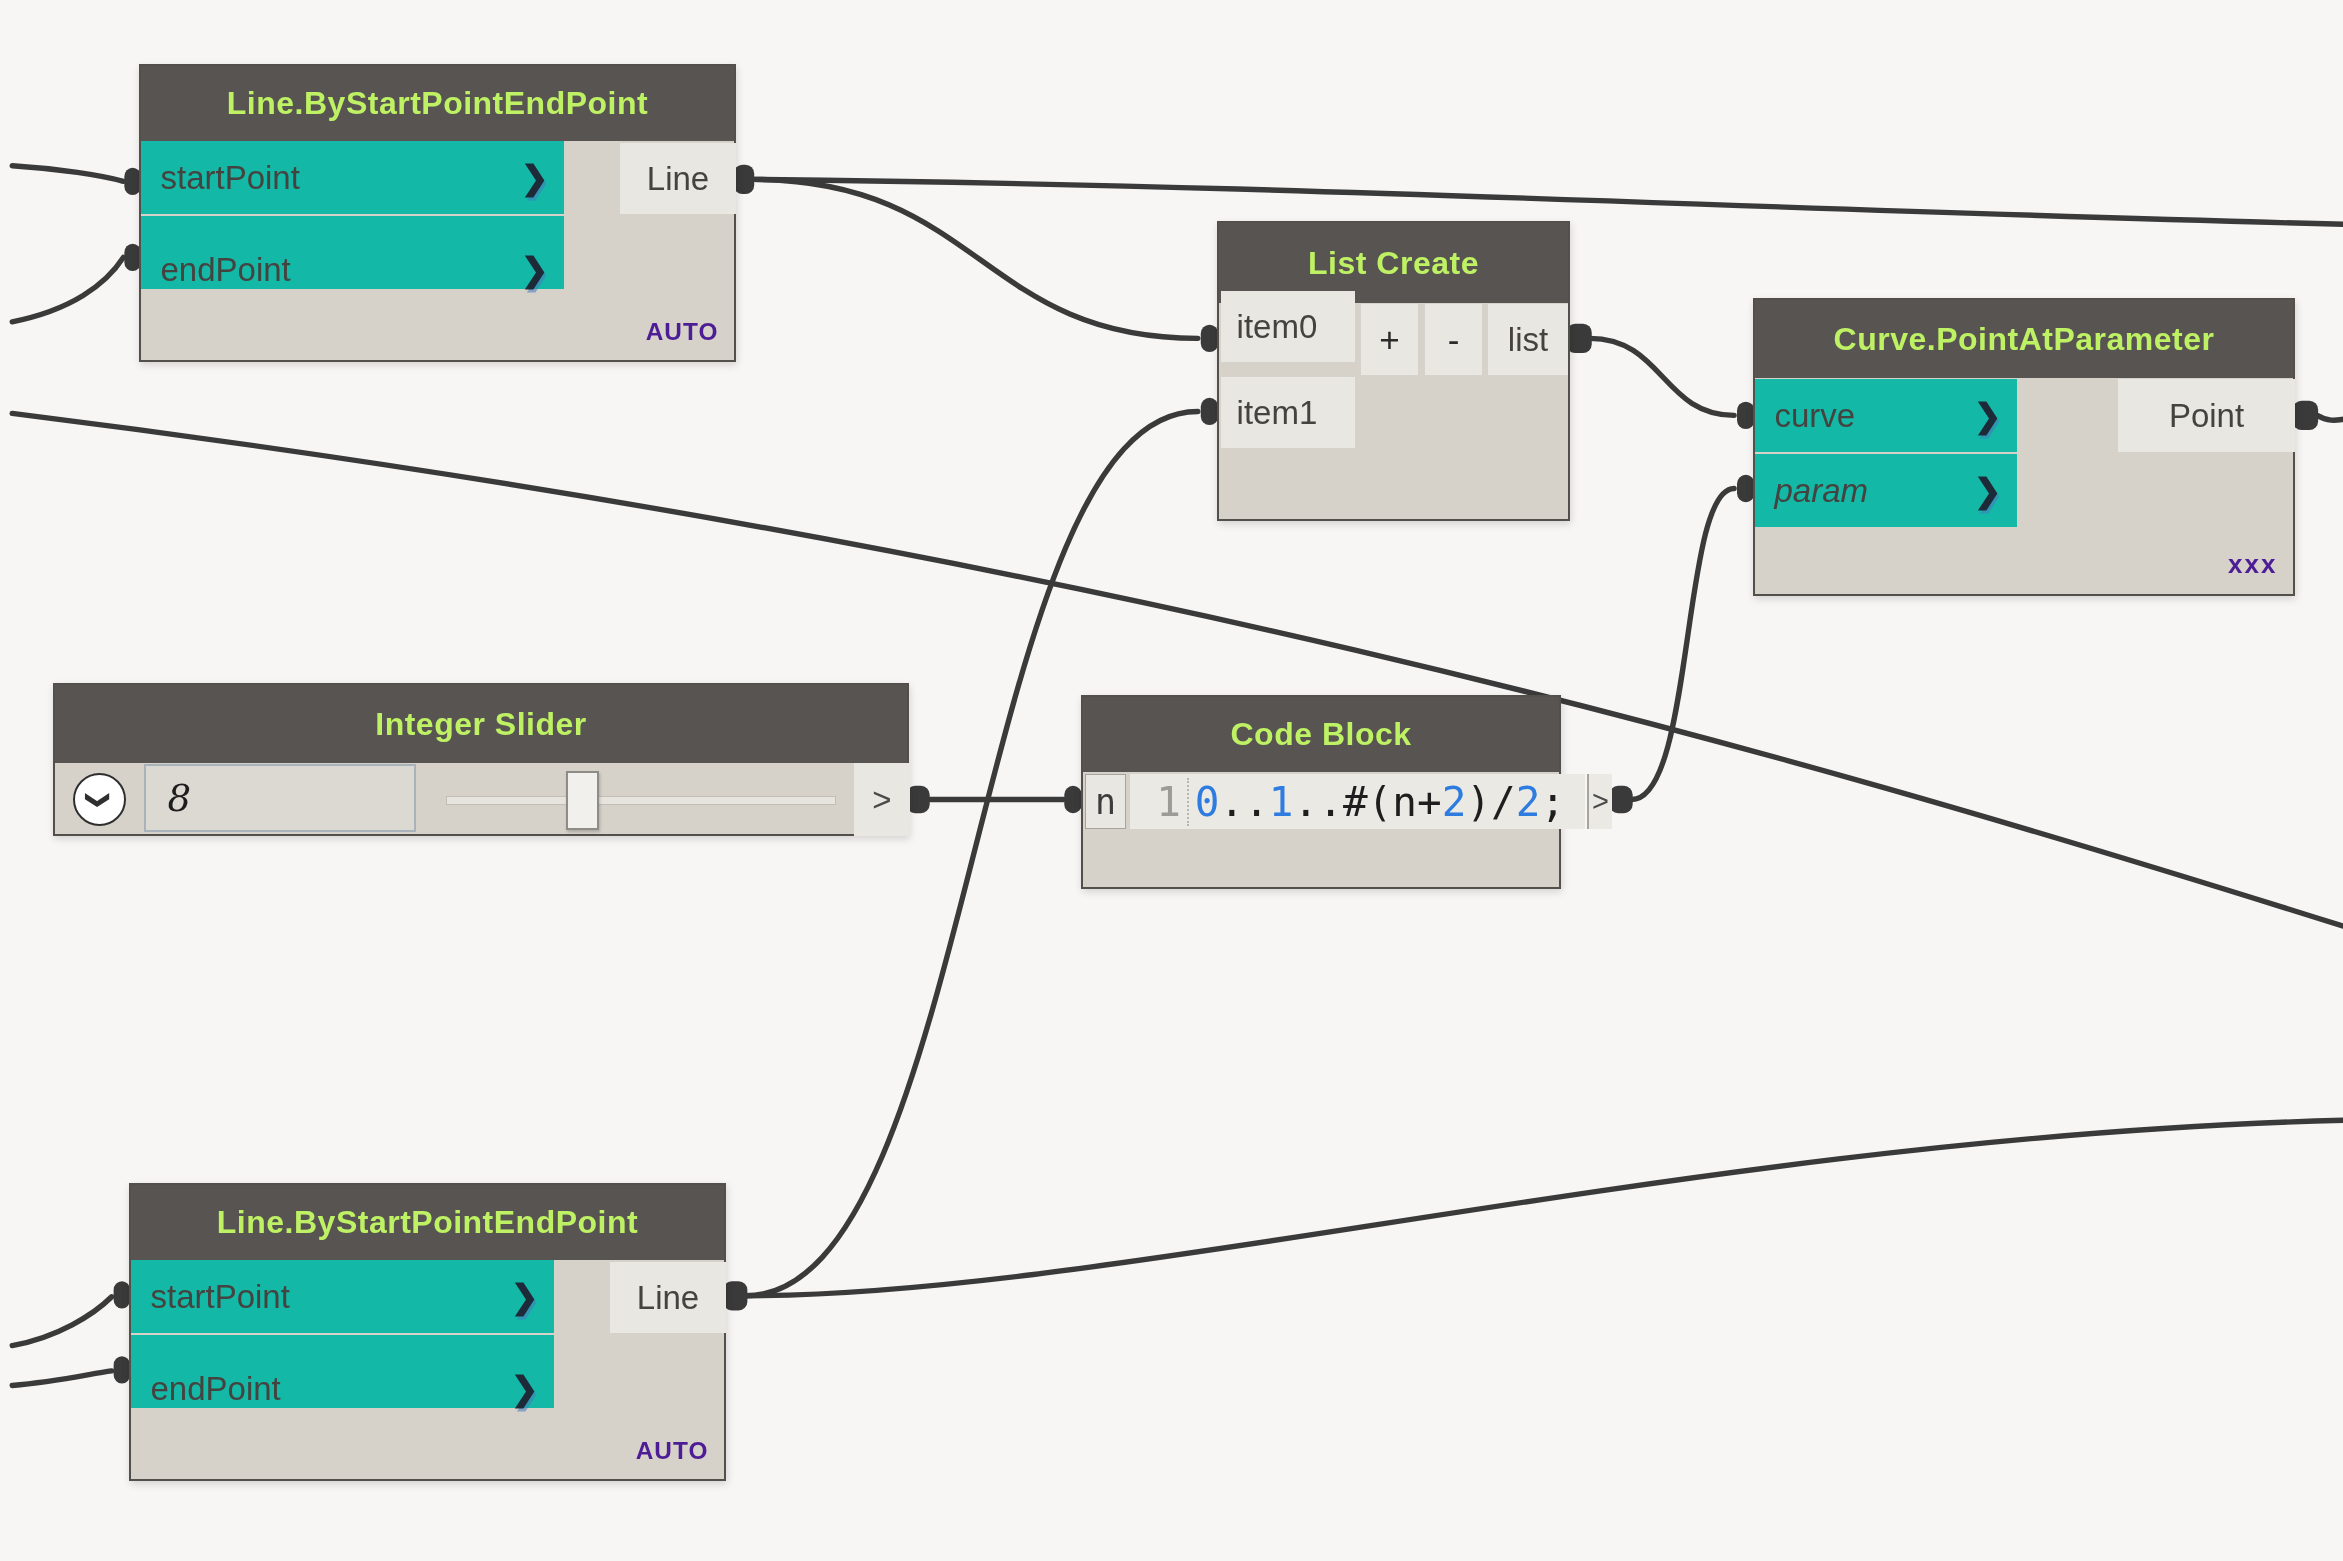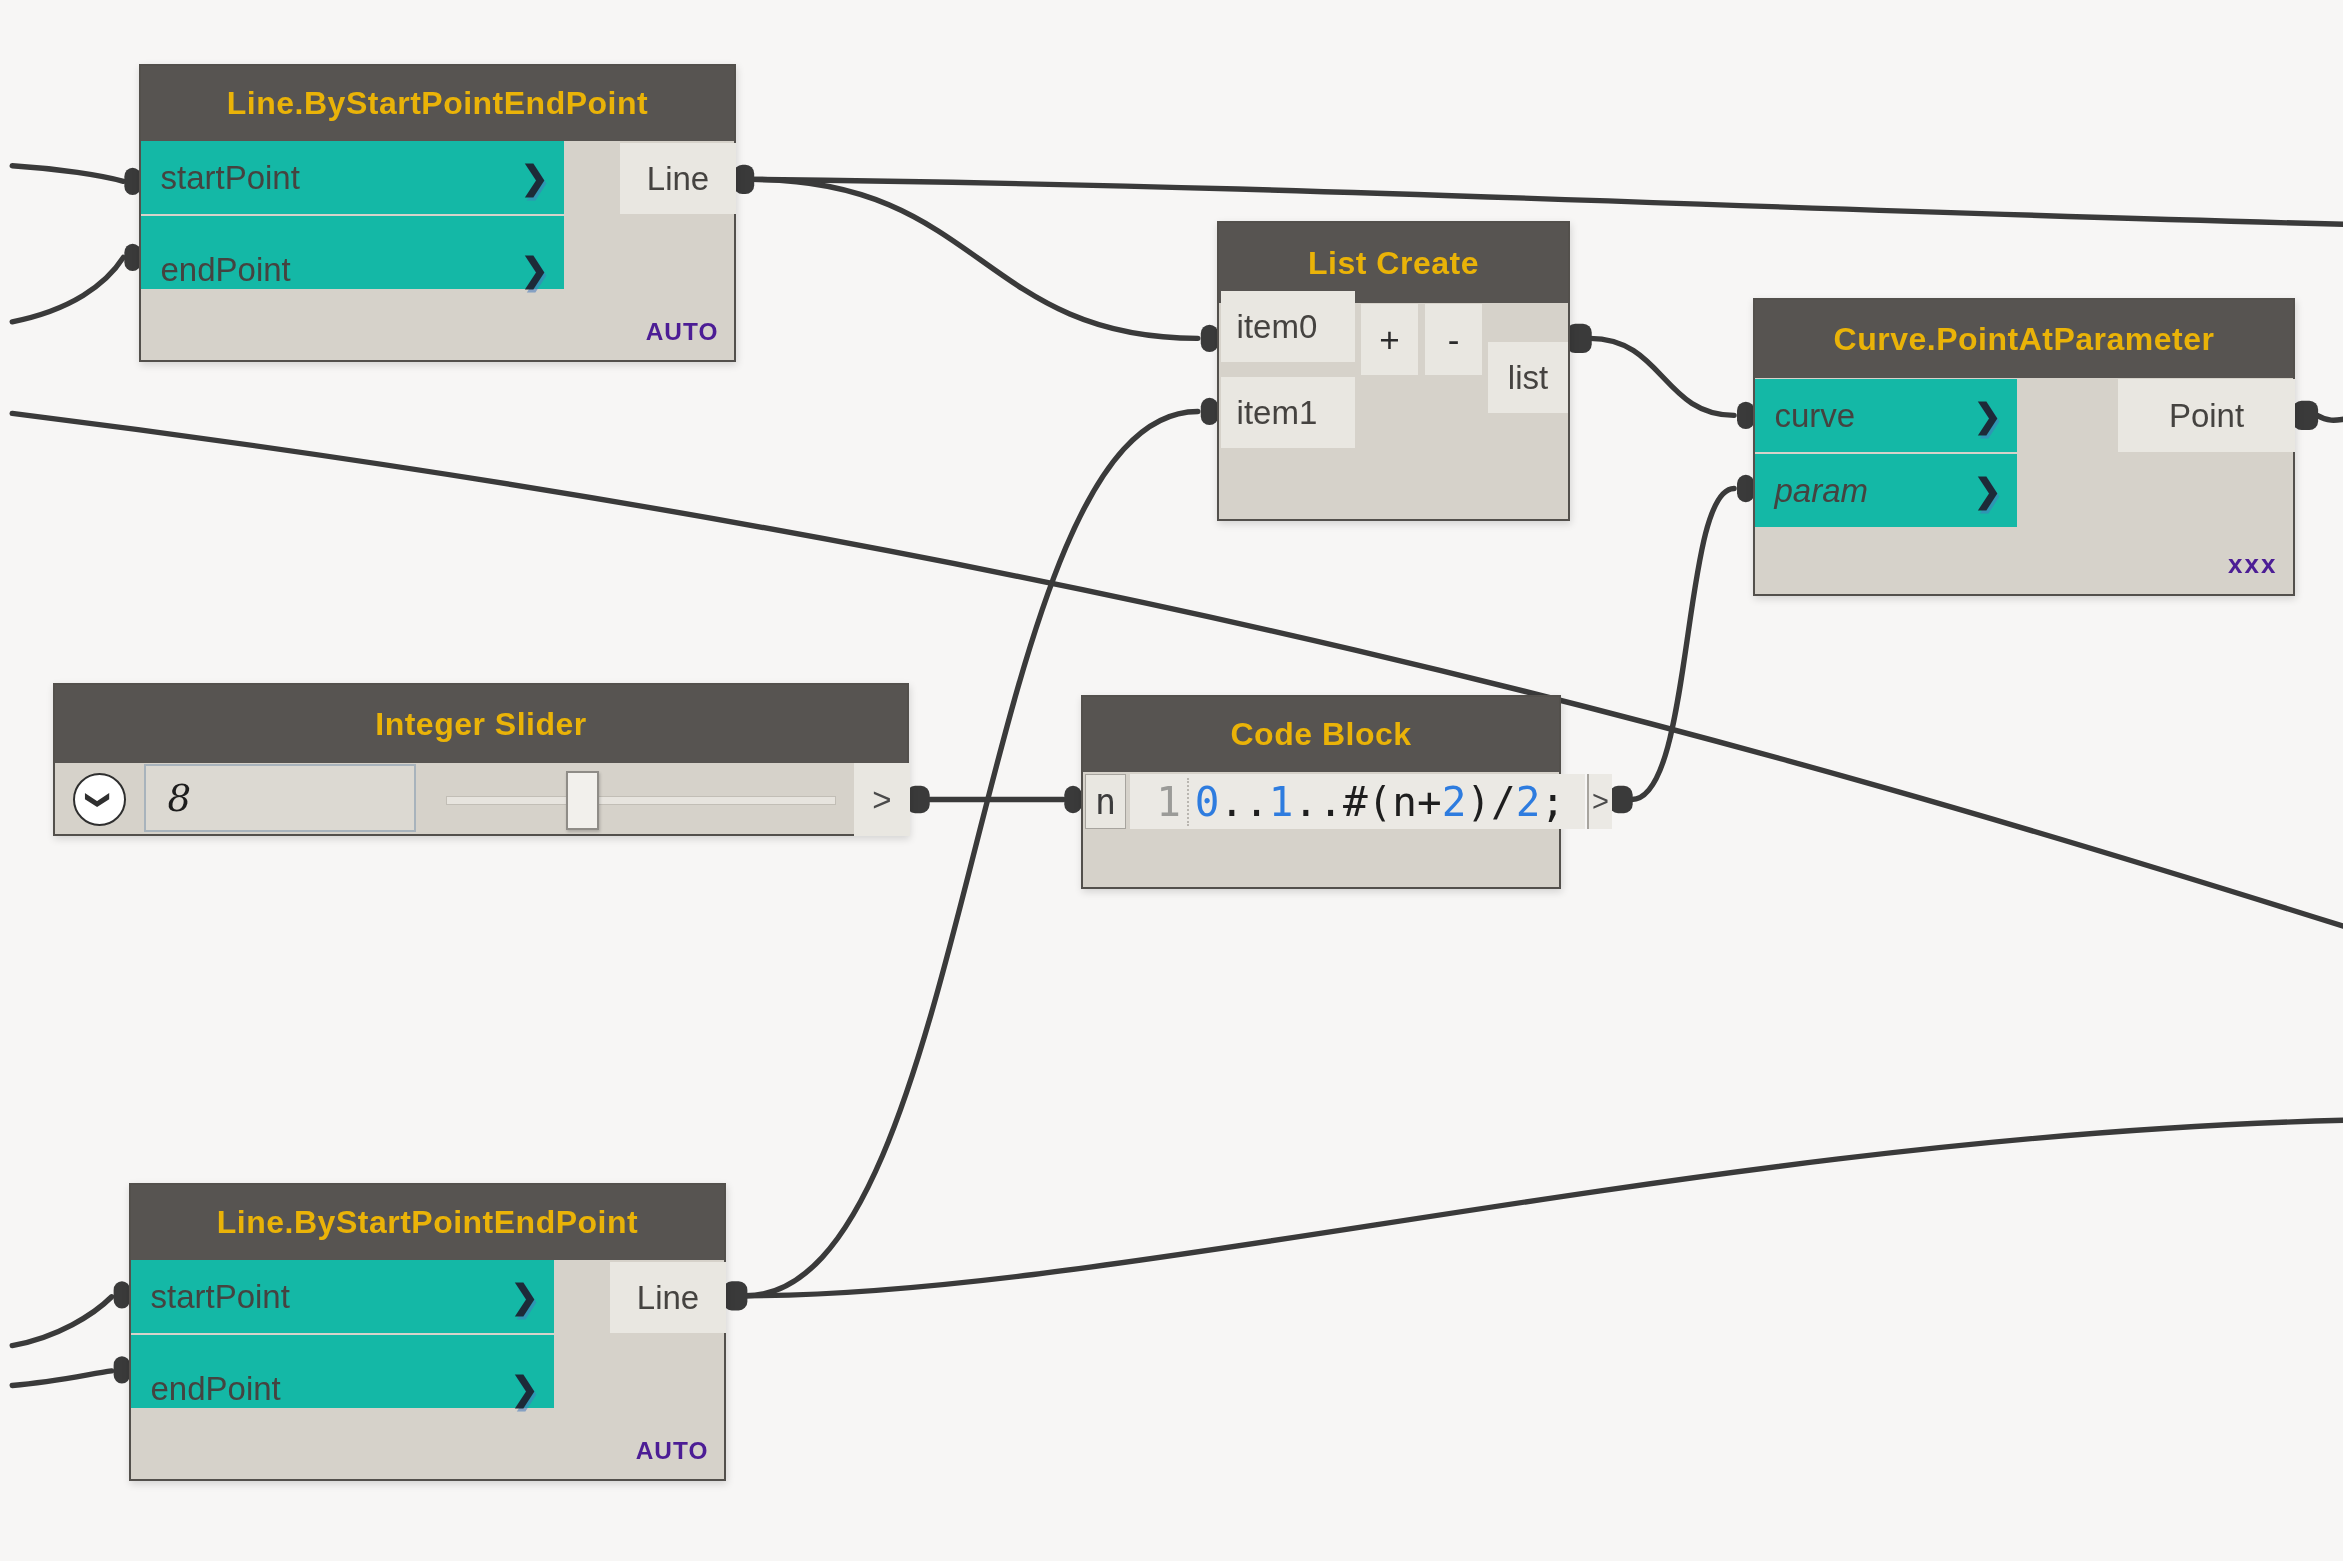--- a/index.html
+++ b/index.html
@@ -9,21 +9,21 @@
     font-family:"Liberation Sans", sans-serif;
   }
   
   #wires{position:absolute;left:0;top:0;z-index:1;}
   #wires path.wire{fill:none;stroke:#3a3a3a;stroke-width:5.5;stroke-linecap:round;}
   #wires rect.nub{fill:#3a3a3a;}
 
   
   .node{position:absolute;z-index:2;background:#d6d2ca;border:2px solid #53504c;
         box-sizing:border-box;box-shadow:1px 2.9px 7.8px rgba(0,0,0,.14);}
-  .nd-header{position:absolute;left:0;top:0;right:0;background:#575451;color:#eab308;
+  .nd-header{position:absolute;left:0;top:0;right:0;background:#575451;color:#bef264;
         font-weight:bold;text-align:center;display:flex;align-items:center;justify-content:center;
         font-size:32px;letter-spacing:0.5px;cursor:move;}
   .row{position:absolute;background:#14b8a6;display:flex;align-items:center;box-sizing:border-box;}
   .row .plabel{font-size:33px;color:#454340;padding-left:19.5px;}
   .row .chev{margin-left:auto;padding-right:15.6px;font-size:33px;font-weight:bold;color:#1d2a38;
         text-shadow:2px 2.9px 0 rgba(70,120,190,.55);}
   .outrow{position:absolute;background:#e9e7e1;display:flex;align-items:center;justify-content:center;
         font-size:33px;color:#454340;box-sizing:border-box;}
   .lacing{position:absolute;right:15.6px;bottom:13.7px;font-size:24.4px;font-weight:bold;
         color:#4c1d95;letter-spacing:1px;}
@@ -38,21 +38,21 @@
   .linenode .row.r1{top:150px;align-items:flex-end;}
   .linenode .outrow{left:479px;top:77px;width:116px;height:71px;}
 
   #n-list{left:1217px;top:221px;width:353px;height:300px;}
   #n-list .nd-header{height:80px;}
   #n-list .cell{position:absolute;background:#e9e7e1;display:flex;align-items:center;box-sizing:border-box;}
   #n-list .c-item0{left:2px;top:68px;width:134px;height:71px;padding-left:15.6px;font-size:33px;color:#454340;}
   #n-list .c-item1{left:2px;top:154px;width:134px;height:71px;padding-left:15.6px;font-size:33px;color:#454340;}
   #n-list .c-plus {left:142px;top:81px;width:57px;height:71px;justify-content:center;font-size:35px;color:#2b2b2b;cursor:pointer;}
   #n-list .c-minus{left:206px;top:81px;width:57px;height:71px;justify-content:center;font-size:35px;color:#2b2b2b;cursor:pointer;}
-  #n-list .c-list {left:269px;top:81px;width:80px;height:71px;justify-content:center;font-size:33px;color:#454340;margin-top:38px;}
+  #n-list .c-list {left:269px;top:81px;width:80px;height:71px;justify-content:center;font-size:33px;color:#454340;}
 
   #n-cpap{left:1753px;top:298px;width:542px;height:298px;}
   #n-cpap .nd-header{height:78px;}
   #n-cpap .row{left:0;width:262px;height:73px;}
   #n-cpap .row.r0{top:79px;}
   #n-cpap .row.r1{top:154px;}
   #n-cpap .outrow{left:363px;top:79px;width:177px;height:73px;}
   #n-cpap .lacing{font-size:26px;letter-spacing:2px;}
 
   #n-slider{left:53px;top:683px;width:856px;height:153px;}

